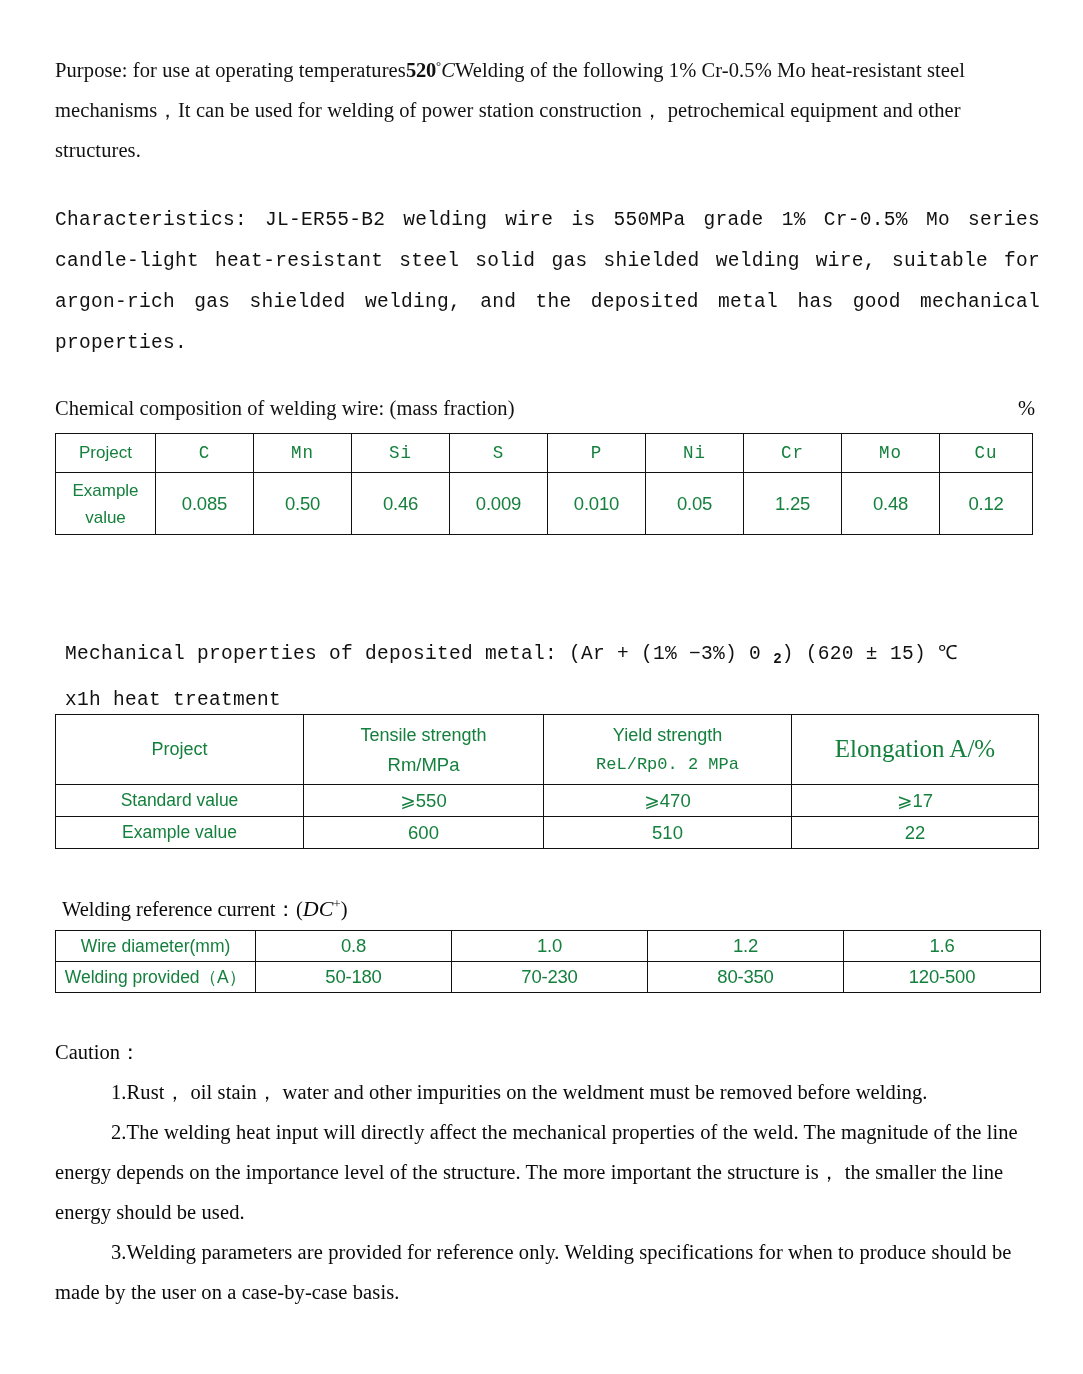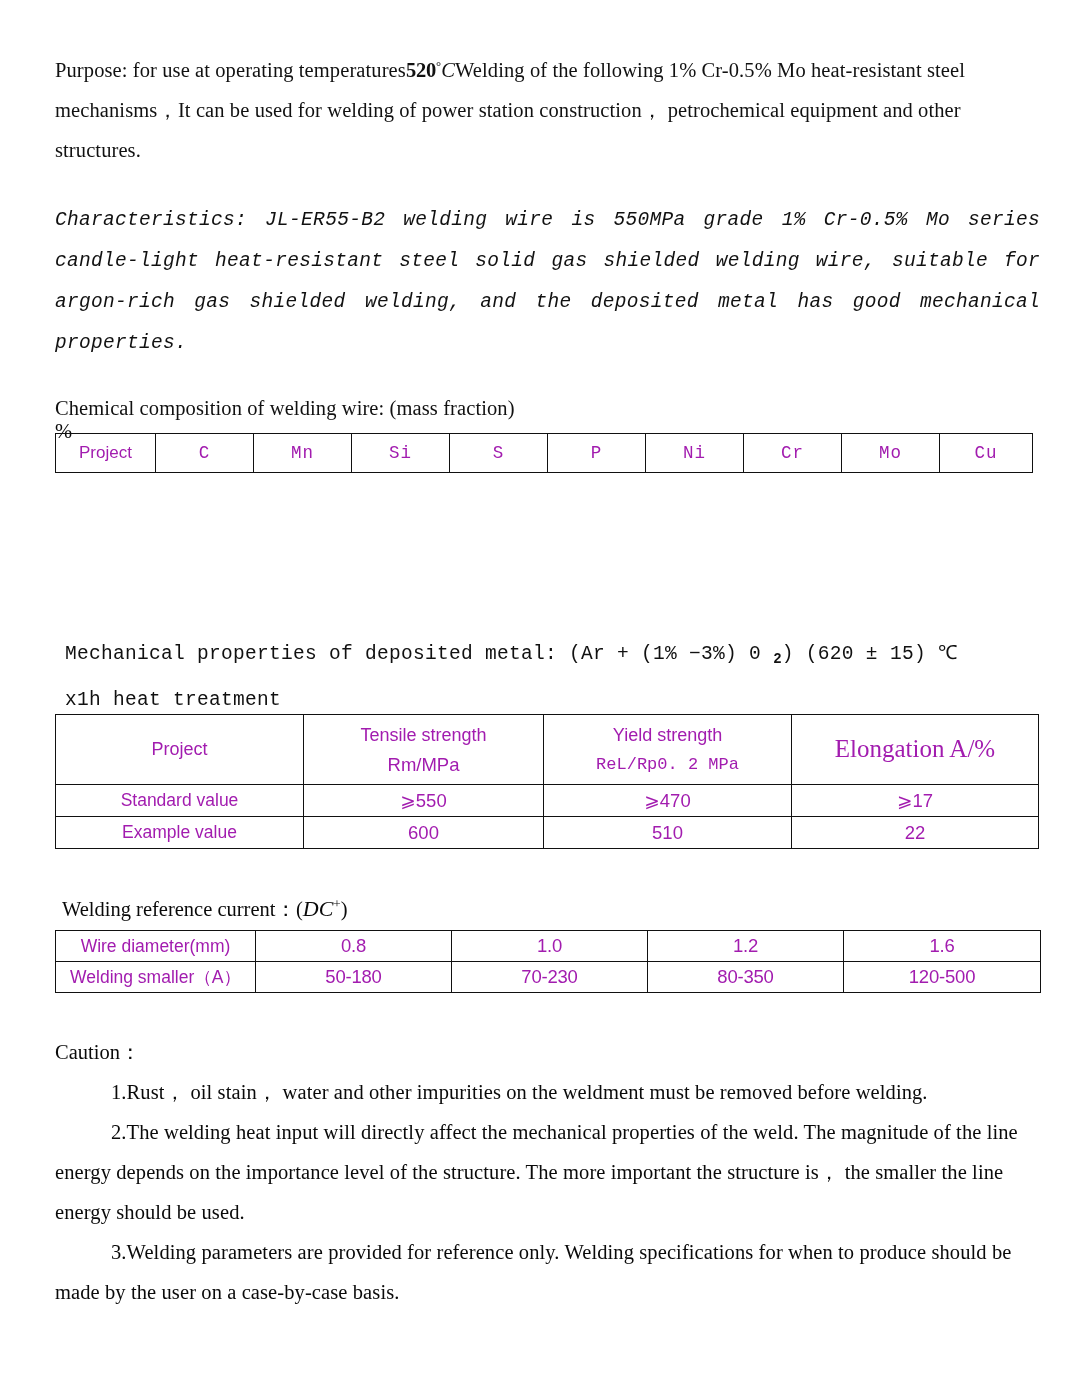--- a/index.html
+++ b/index.html
@@ -35,50 +35,49 @@
   }
   .mono-para {
     font-family: "Liberation Mono", "DejaVu Sans Mono", monospace;
     font-size: 19.5px;
     line-height: 41px;
     color: #111;
     text-align: justify;
     text-justify: inter-character;
     letter-spacing: 0.3px;
   }
-  .mono-para.last-line-left { text-align-last: left; font-style: italic; }
+  .mono-para.last-line-left { text-align-last: left; }
 
   .sup-deg { font-size: 0.62em; vertical-align: 0.55em; }
   .ital { font-family: "Liberation Serif", serif; font-style: italic; }
   .bold520 { font-weight: 600; letter-spacing: -0.2px; }
   .subs { font-size: 0.72em; vertical-align: -0.28em; font-weight: 700; }
 
   
   .heading-row {
     display: flex;
     justify-content: space-between;
     align-items: baseline;
-    flex-direction: column;
   }
   .pct-mark {
     font-family: "Liberation Serif", serif;
     font-size: 20.5px;
   }
 
   
   table {
     border-collapse: collapse;
     table-layout: fixed;
   }
   table td {
     border: 1.4px solid #111;
     text-align: center;
     vertical-align: middle;
     padding: 0;
-    color: #a21caf;
+    color: #15803d;
   }
 
   
   #table-chem {
     position: absolute;
     left: 55px;
     top: 433px;
     width: 977px;
   }
   #table-chem td { height: 38px; }
@@ -237,20 +236,35 @@
         <td class="hdr-elem">C</td>
         <td class="hdr-elem">Mn</td>
         <td class="hdr-elem">Si</td>
         <td class="hdr-elem">S</td>
         <td class="hdr-elem">P</td>
         <td class="hdr-elem">Ni</td>
         <td class="hdr-elem">Cr</td>
         <td class="hdr-elem">Mo</td>
         <td class="hdr-elem">Cu</td>
       </tr>
+      <tr>
+        <td class="rowlabel">
+          <div>Example</div>
+          <div>value</div>
+        </td>
+        <td class="val">0.085</td>
+        <td class="val">0.50</td>
+        <td class="val">0.46</td>
+        <td class="val">0.009</td>
+        <td class="val">0.010</td>
+        <td class="val">0.05</td>
+        <td class="val">1.25</td>
+        <td class="val">0.48</td>
+        <td class="val">0.12</td>
+      </tr>
     </tbody>
   </table>
 
   <div id="head-mech" class="mono-para" style="text-align:left;">
     <span>Mechanical properties of deposited metal: (Ar + (1% −3%) 0 </span><span class="subs">2</span><span>) (620 ± 15) ℃</span><br>
     <span>x1h heat treatment</span>
   </div>
 
   <table id="table-mech">
     <colgroup>
@@ -305,21 +319,21 @@
     </colgroup>
     <tbody>
       <tr>
         <td class="rowlabel">Wire diameter(mm)</td>
         <td class="val">0.8</td>
         <td class="val">1.0</td>
         <td class="val">1.2</td>
         <td class="val">1.6</td>
       </tr>
       <tr>
-        <td class="rowlabel">Welding smaller（A）</td>
+        <td class="rowlabel">Welding provided（A）</td>
         <td class="val">50-180</td>
         <td class="val">70-230</td>
         <td class="val">80-350</td>
         <td class="val">120-500</td>
       </tr>
     </tbody>
   </table>
 
   <div id="caution-block">
     <div class="caution-title">Caution：</div>

